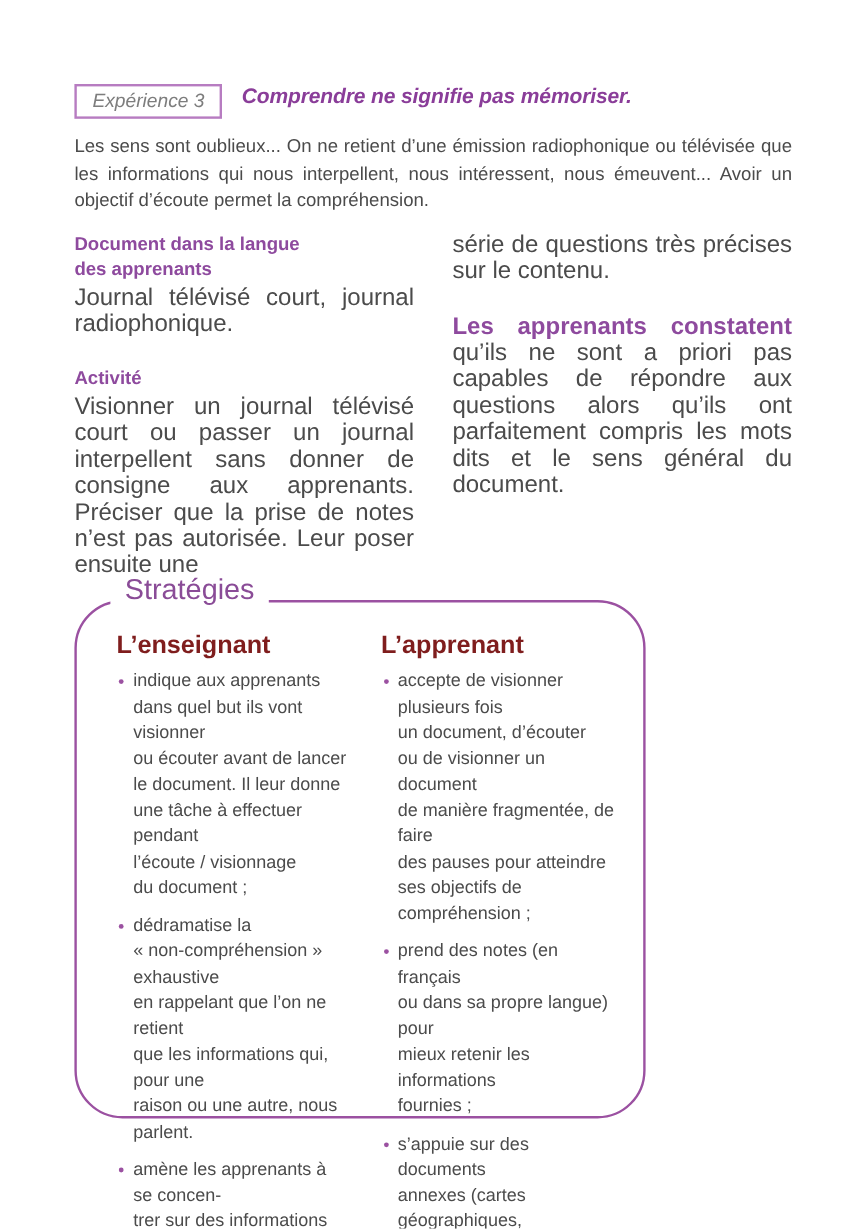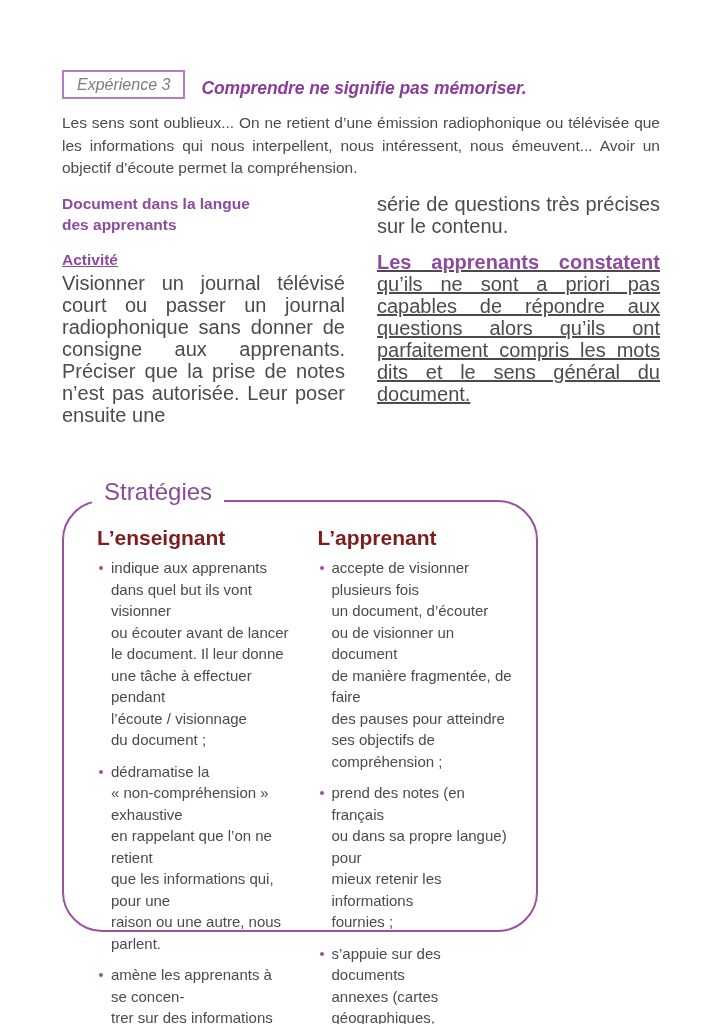--- a/index.html
+++ b/index.html
@@ -11,21 +11,21 @@
     background: #ffffff;
     font-family: "Liberation Sans", "DejaVu Sans", sans-serif;
     color: #4b4b4b;
     overflow: hidden;
   }
   
   .header-row {
     position: absolute;
     top: 70px; left: 62px; right: 62px;
     display: flex;
-    align-items: flex-end;
+    align-items: flex-start;
     gap: 16px;
   }
   .exp-badge {
     border: 2px solid #b77cc1;
     color: #7d7d7d;
     font-style: italic;
     font-size: 16px;
     line-height: 25px;
     padding: 0 13px;
     white-space: nowrap;
@@ -64,21 +64,21 @@
     line-height: 21px;
     white-space: pre-line;
     margin-bottom: 2px;
   }
   .doc-columns p.body-par {
     font-size: 20px;
     line-height: 22px;
     text-align: justify;
     color: #4b4b4b;
   }
-  .mt { margin-top: 14px; text-decoration: underline; }
+  .mt { margin-top: 24px; }
   .lead-bold {
     color: #8e4a9e;
     font-weight: bold;
   }
   
   .strategies-box {
     position: absolute;
     top: 500px; left: 62px;
     width: 476px;
     height: 432px;
@@ -139,22 +139,23 @@
     <span class="exp-badge">Expérience 3</span>
     <span class="page-title">Comprendre ne signifie pas mémoriser.</span>
   </div>
 
   <p class="intro">Les sens sont oublieux... On ne retient d’une émission radiophonique ou télévisée que les informations qui nous interpellent, nous intéressent, nous émeuvent... Avoir un objectif d’écoute permet la compréhension.</p>
 
   <div class="doc-columns">
     <div class="doc-col-left">
       <h3 class="col-heading">Document dans la langue
 des apprenants</h3>
+      <p class="body-par">Journal télévisé court, journal radiophonique.</p>
       <h3 class="col-heading mt">Activité</h3>
-      <p class="body-par">Visionner un journal télévisé court ou passer un journal radiophonique sans donner de consigne aux apprenants. Préciser que la prise de notes n’est pas autorisée. Leur poser ensuite une</p>
+      <p class="body-par">Visionner un journal télévisé court ou passer un journal interpellent sans donner de consigne aux apprenants. Préciser que la prise de notes n’est pas autorisée. Leur poser ensuite une</p>
     </div>
     <div class="doc-col-right">
       <p class="body-par">série de questions très précises sur le contenu.</p>
       <p class="body-par mt"><span class="lead-bold">Les apprenants constatent</span><span> qu’ils ne sont a priori pas capables de répondre aux questions alors qu’ils ont parfaitement compris les mots dits et le sens général du document.</span></p>
     </div>
   </div>
 
   <div class="strategies-box">
     <div class="strategies-title">Stratégies</div>
     <div class="strategies-inner">

